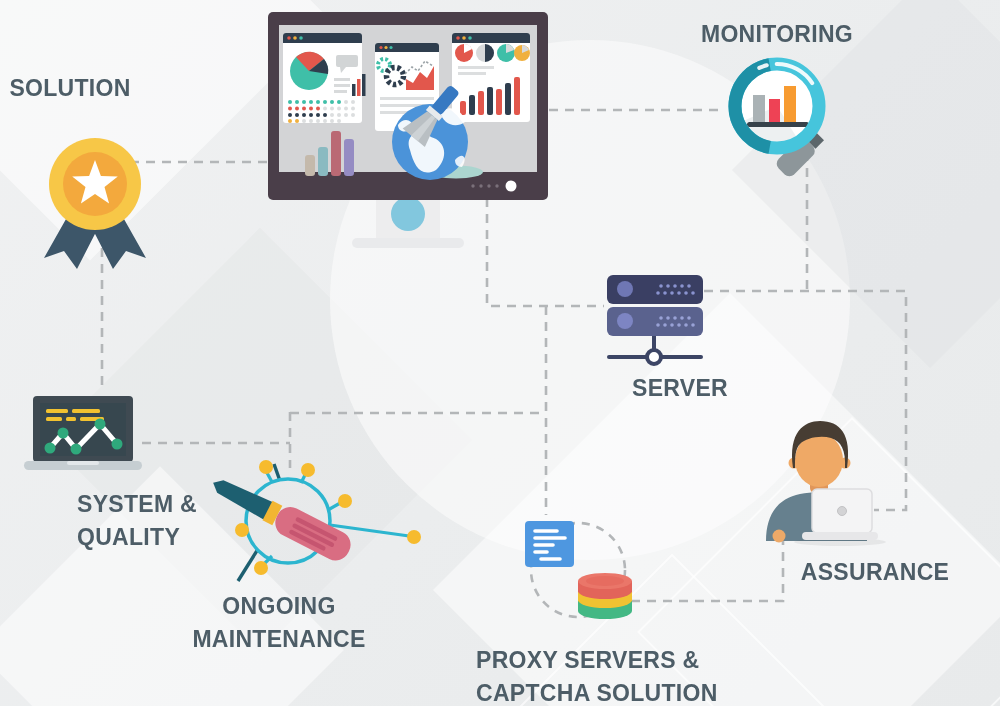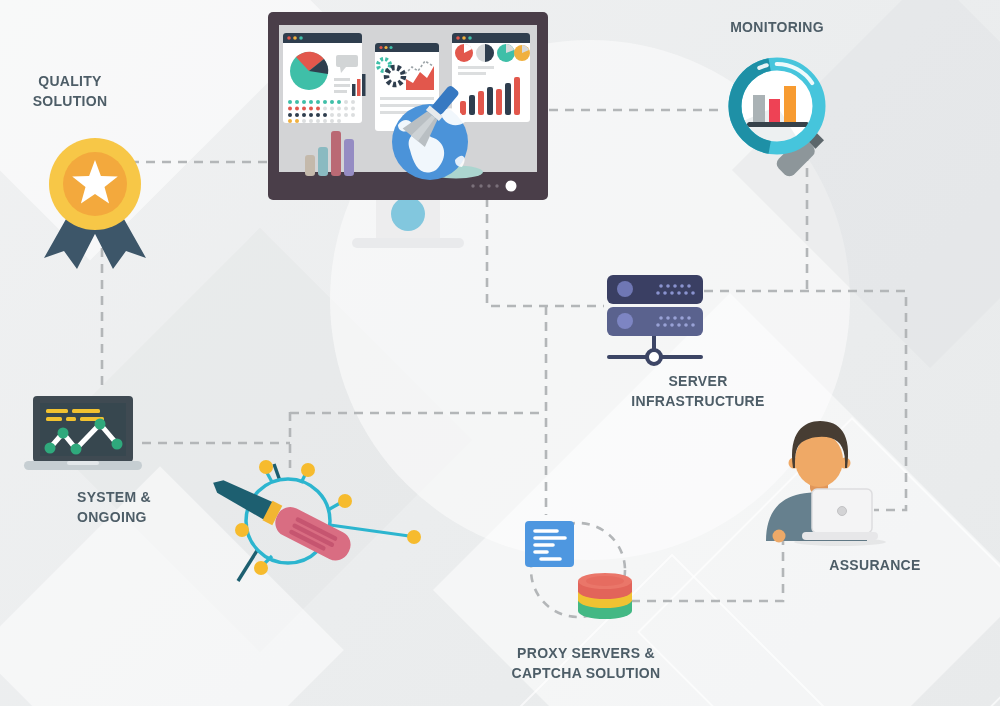--- a/index.html
+++ b/index.html
@@ -4,21 +4,21 @@
 <style>
   html,body{margin:0;padding:0;}
   body{width:1000px;height:706px;font-family:"Liberation Sans",sans-serif;}
   .stage{position:relative;width:1000px;height:706px;overflow:hidden;
          background:linear-gradient(135deg,#f0f1f2 0%,#ebedee 55%,#e8eaeb 100%);}
   .bg-shape{position:absolute;pointer-events:none;}
   .diamond{transform:rotate(45deg);}
   .bg-circle{border-radius:50%;}
   .outline-diamond{background:transparent;border:2px solid rgba(255,255,255,.65);}
   svg.layer{position:absolute;left:0;top:0;}
-  .label{position:absolute;font-weight:bold;font-size:14px;line-height:1.42;
+  .label{position:absolute;font-weight:bold;font-size:23px;line-height:1.42;
          color:#4d5d67;letter-spacing:.3px;text-align:center;white-space:nowrap;}
   .label.left{text-align:left;}
 </style>
 </head>
 <body>
 
 <div class="stage">
 
   <div class="bg-shape diamond" style="left:-80px;top:-150px;width:340px;height:340px;background:rgba(255,255,255,.55);"></div>
   <div class="bg-shape diamond" style="left:110px;top:290px;width:300px;height:300px;background:rgba(222,224,226,.30);"></div>
@@ -350,38 +350,40 @@
       <ellipse cx="819" cy="460" rx="24" ry="27" fill="#efa966"></ellipse>
       <path d="M793 468 C788 432 804 421 820 421 C840 421 852 434 847 468 L845 468 C846 450 841 441 831 438 C820 435 806 438 800 444 C795 449 795 458 795 468 Z" fill="#473d33"></path>
       <ellipse cx="840" cy="542" rx="46" ry="4" fill="rgba(0,0,0,0.06)"></ellipse>
       <rect x="812" y="489" width="60" height="44" rx="5" fill="#f4f4f5" stroke="#dddddf" stroke-width="1.5"></rect>
       <circle cx="842" cy="511" r="4.5" fill="#d3d3d5" stroke="#c2c2c4" stroke-width="1"></circle>
       <rect x="802" y="532" width="76" height="8" rx="4" fill="#e7e7e9"></rect>
     </g>
   </svg>
 
   <div class="label" style="left:0px;top:72px;width:140px;">
-    <div>QUALITY</div>
     <div>SOLUTION</div>
   </div>
 
   <div class="label" style="left:698px;top:18px;width:158px;">
     <div>MONITORING</div>
   </div>
 
-  <div class="label" style="left:592px;top:372px;width:212px;">
+  <div class="label" style="left:574px;top:372px;width:212px;">
     <div>SERVER</div>
-    <div>INFRASTRUCTURE</div>
   </div>
 
   <div class="label left" style="left:37px;top:488px;width:140px;margin-left:40px;">
     <div>SYSTEM &amp;</div>
+    <div>QUALITY</div>
+  </div>
+
+  <div class="label" style="left:182px;top:590px;width:194px;">
     <div>ONGOING</div>
-  </div>
-
+    <div>MAINTENANCE</div>
+  </div>
 
   <div class="label" style="left:476px;top:644px;width:220px;">
     <div>PROXY SERVERS &amp;</div>
     <div>CAPTCHA SOLUTION</div>
   </div>
 
   <div class="label" style="left:795px;top:556px;width:160px;">
     <div>ASSURANCE</div>
   </div>
 

